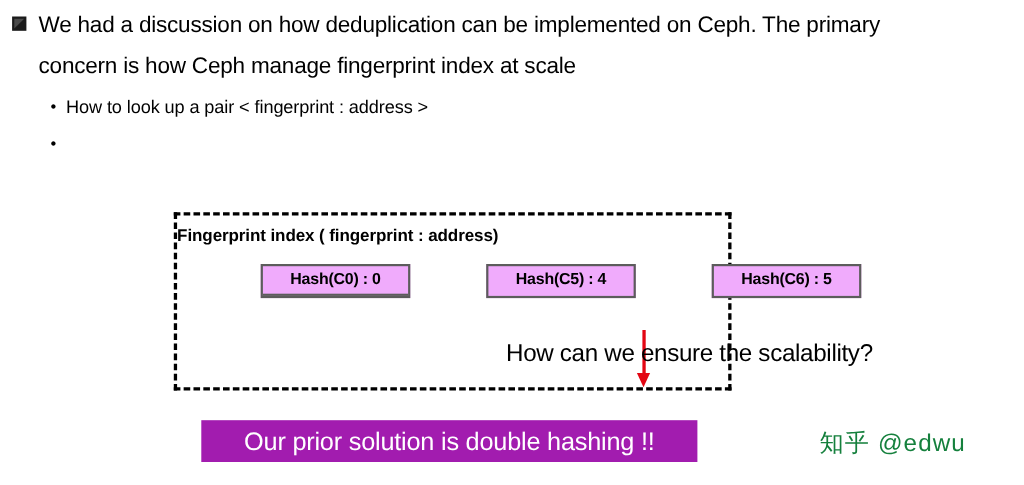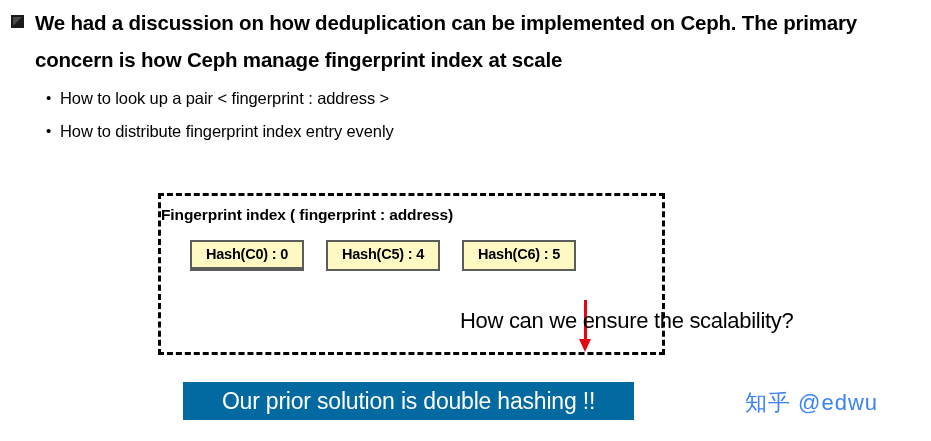--- a/index.html
+++ b/index.html
@@ -37,21 +37,21 @@
     left: 2px;
     top: 2px;
     width: 0;
     height: 0;
     border-left: 9px solid #4a4a4a;
     border-bottom: 9px solid transparent;
   }
   #title-text {
     margin-left: 27px;
     font-size: 20.5px;
-    font-weight: bold;
+    font-weight: normal;
     line-height: 37px;
     letter-spacing: -0.2px;
     white-space: pre-line;
   }
 
   
   #sub-bullets {
     position: absolute;
     left: 46px;
     top: 86px;
@@ -99,23 +99,24 @@
   
   #hash-group {
     position: absolute;
     left: 29px;
     top: 44px;
     display: flex;
     gap: 22px;
   }
   .hash-table {
     border: 2px solid #5c5c5c;
-    background: #fef9c3;
+    background: #f0abfc;
     box-sizing: border-box;
-    width: 114px;
+    width: 136px;
+    margin-left: 47px;
   }
   .hash-cell {
     height: 25px;
     line-height: 25px;
     text-align: center;
     font-size: 14.5px;
     font-weight: bold;
     letter-spacing: -0.2px;
   }
   .hash-cell.top {
@@ -161,39 +162,39 @@
     background: transparent;
   }
 
   
   #solution-banner {
     position: absolute;
     left: 183px;
     top: 382px;
     width: 451px;
     height: 38px;
-    background: #0369a1;
+    background: #a21caf;
     display: flex;
     align-items: center;
     justify-content: center;
   }
   #solution-banner-text {
     color: #ffffff;
     font-size: 23px;
     letter-spacing: -0.2px;
     white-space: nowrap;
   }
 
   
   #watermark {
     position: absolute;
     left: 745px;
     top: 388px;
     font-size: 22px;
-    color: #3b82f6;
+    color: #15803d;
     letter-spacing: 1px;
     white-space: nowrap;
     user-select: none;
   }
   #watermark-arc {
     position: absolute;
     left: 838px;
     top: 427px;
     width: 56px;
     height: 26px;
@@ -214,21 +215,20 @@
 concern is how Ceph manage fingerprint index at scale</div>
 </div>
 
 <div id="sub-bullets">
   <div class="sub-bullet-row">
     <span class="sub-bullet-dot">•</span>
     <span class="sub-bullet-label">How to look up a pair &lt; fingerprint : address &gt;</span>
   </div>
   <div class="sub-bullet-row">
     <span class="sub-bullet-dot">•</span>
-    <span class="sub-bullet-label">How to distribute fingerprint index entry evenly</span>
   </div>
 </div>
 
 <div id="dashed-box">
 
   <div id="index-heading">Fingerprint index ( fingerprint : address)</div>
 
   <div id="hash-group">
 
     <div class="hash-table">

